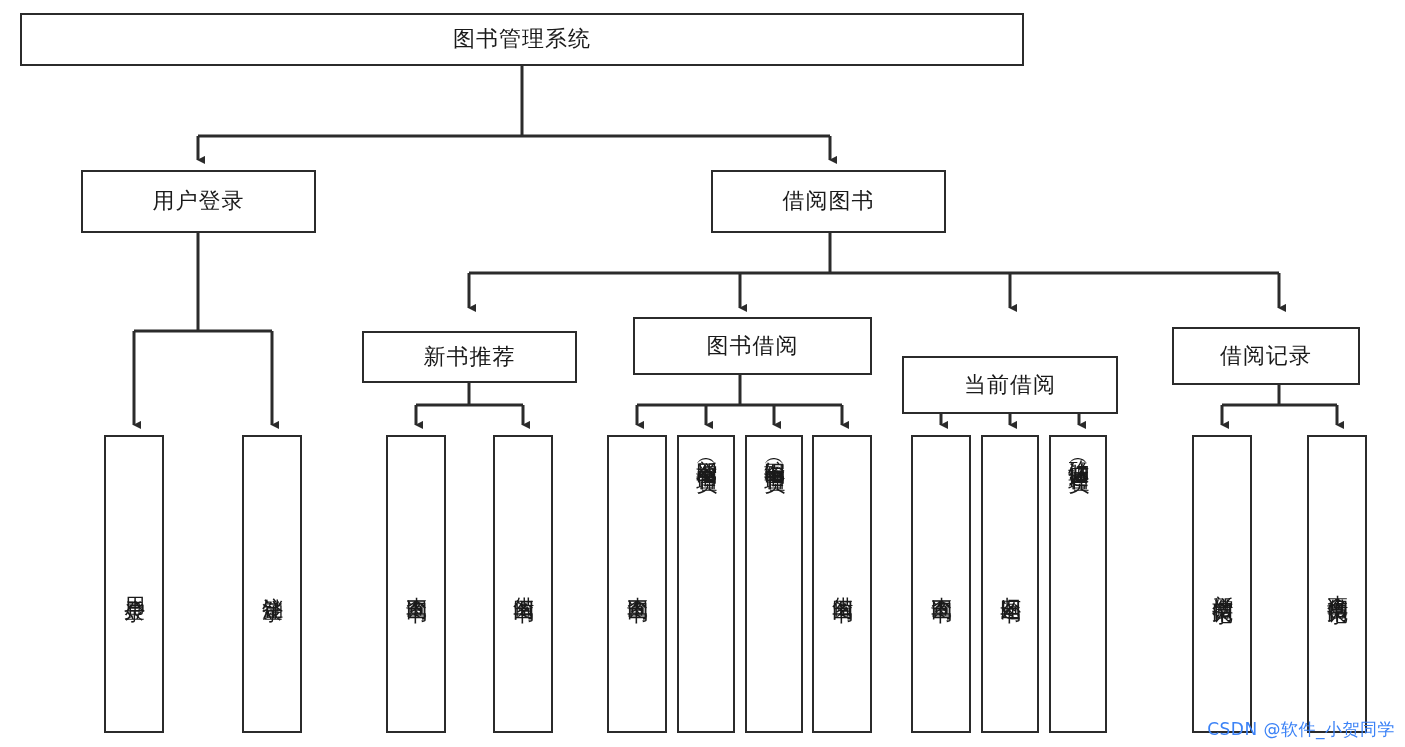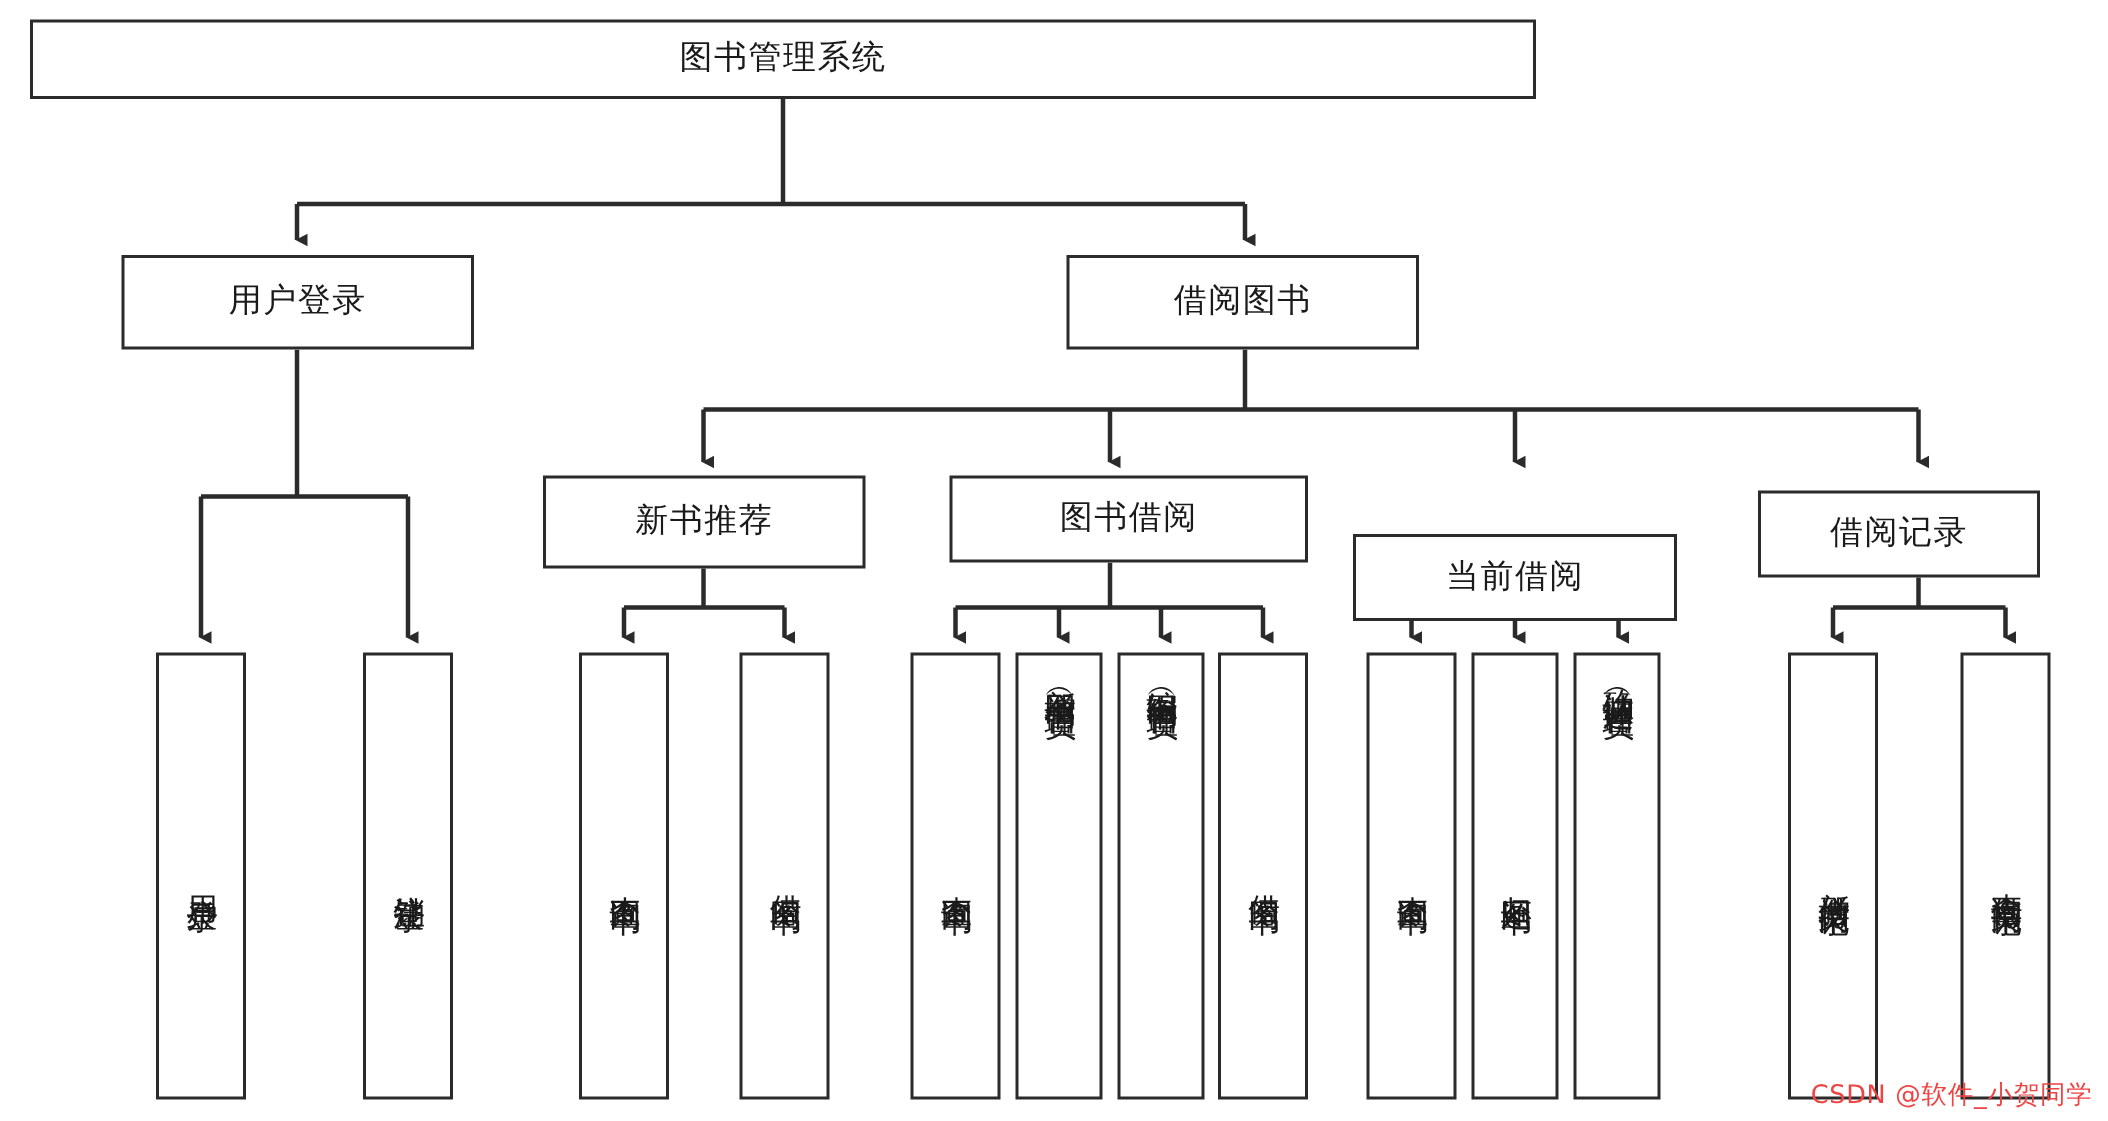--- a/index.html
+++ b/index.html
@@ -58,21 +58,21 @@
   }
   .node-v.v-center {
     align-items: center;
     padding-top: 0;
   }
   #watermark {
     position: absolute;
     right: 10px;
     bottom: 6px;
     font-size: 17px;
-    color: #ef4444;
+    color: #3b82f6;
     letter-spacing: 0.5px;
     white-space: nowrap;
     pointer-events: none;
   }
 </style>
 </head>
 <body>
 
 <div id="diagram-root">
 
@@ -130,21 +130,21 @@
     <span class="node-label">图书管理系统</span>
   </div>
 
   <div class="node node-h" style="left:81px; top:170px; width:235px; height:63px;">
     <span class="node-label">用户登录</span>
   </div>
   <div class="node node-h" style="left:711px; top:170px; width:235px; height:63px;">
     <span class="node-label">借阅图书</span>
   </div>
 
-  <div class="node node-h" style="left:362px; top:317px; width:215px; height:62px;">
+  <div class="node node-h" style="left:362px; top:331px; width:215px; height:52px;">
     <span class="node-label">新书推荐</span>
   </div>
   <div class="node node-h" style="left:633px; top:317px; width:239px; height:58px;">
     <span class="node-label">图书借阅</span>
   </div>
   <div class="node node-h" style="left:902px; top:317px; width:216px; height:58px;margin-top:39px;">
     <span class="node-label">当前借阅</span>
   </div>
   <div class="node node-h" style="left:1172px; top:317px; width:188px; height:58px;margin-top:10px;">
     <span class="node-label">借阅记录</span>

